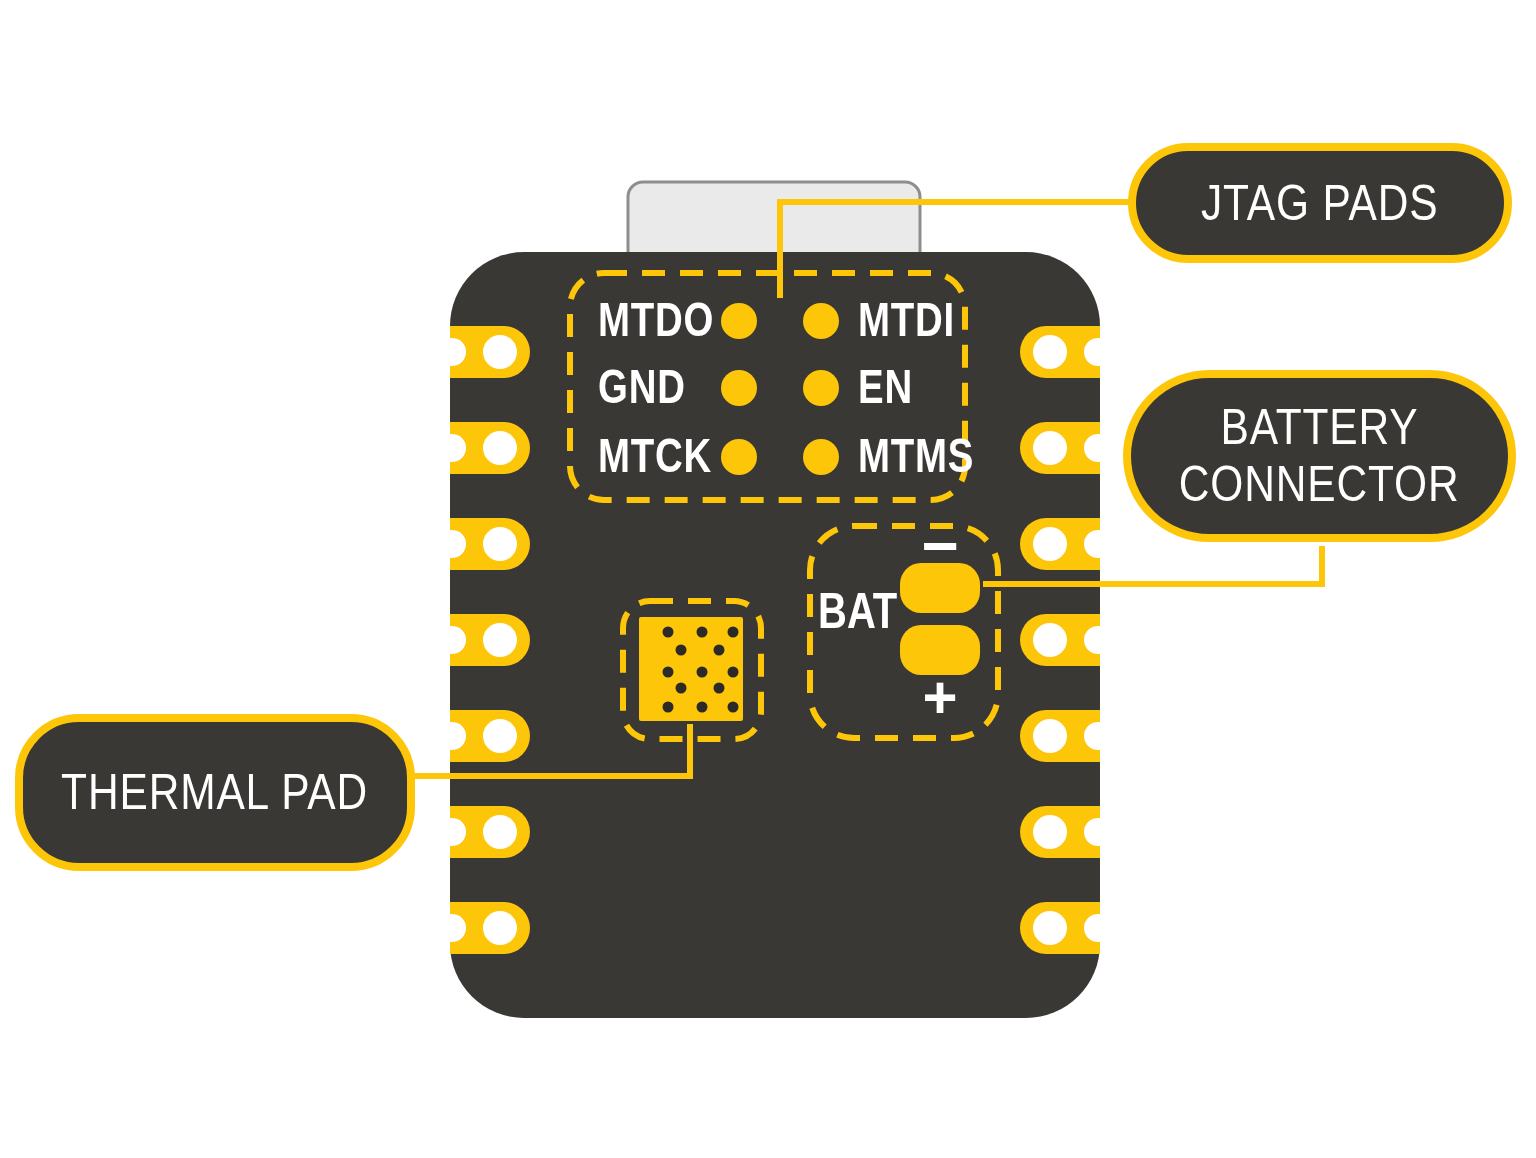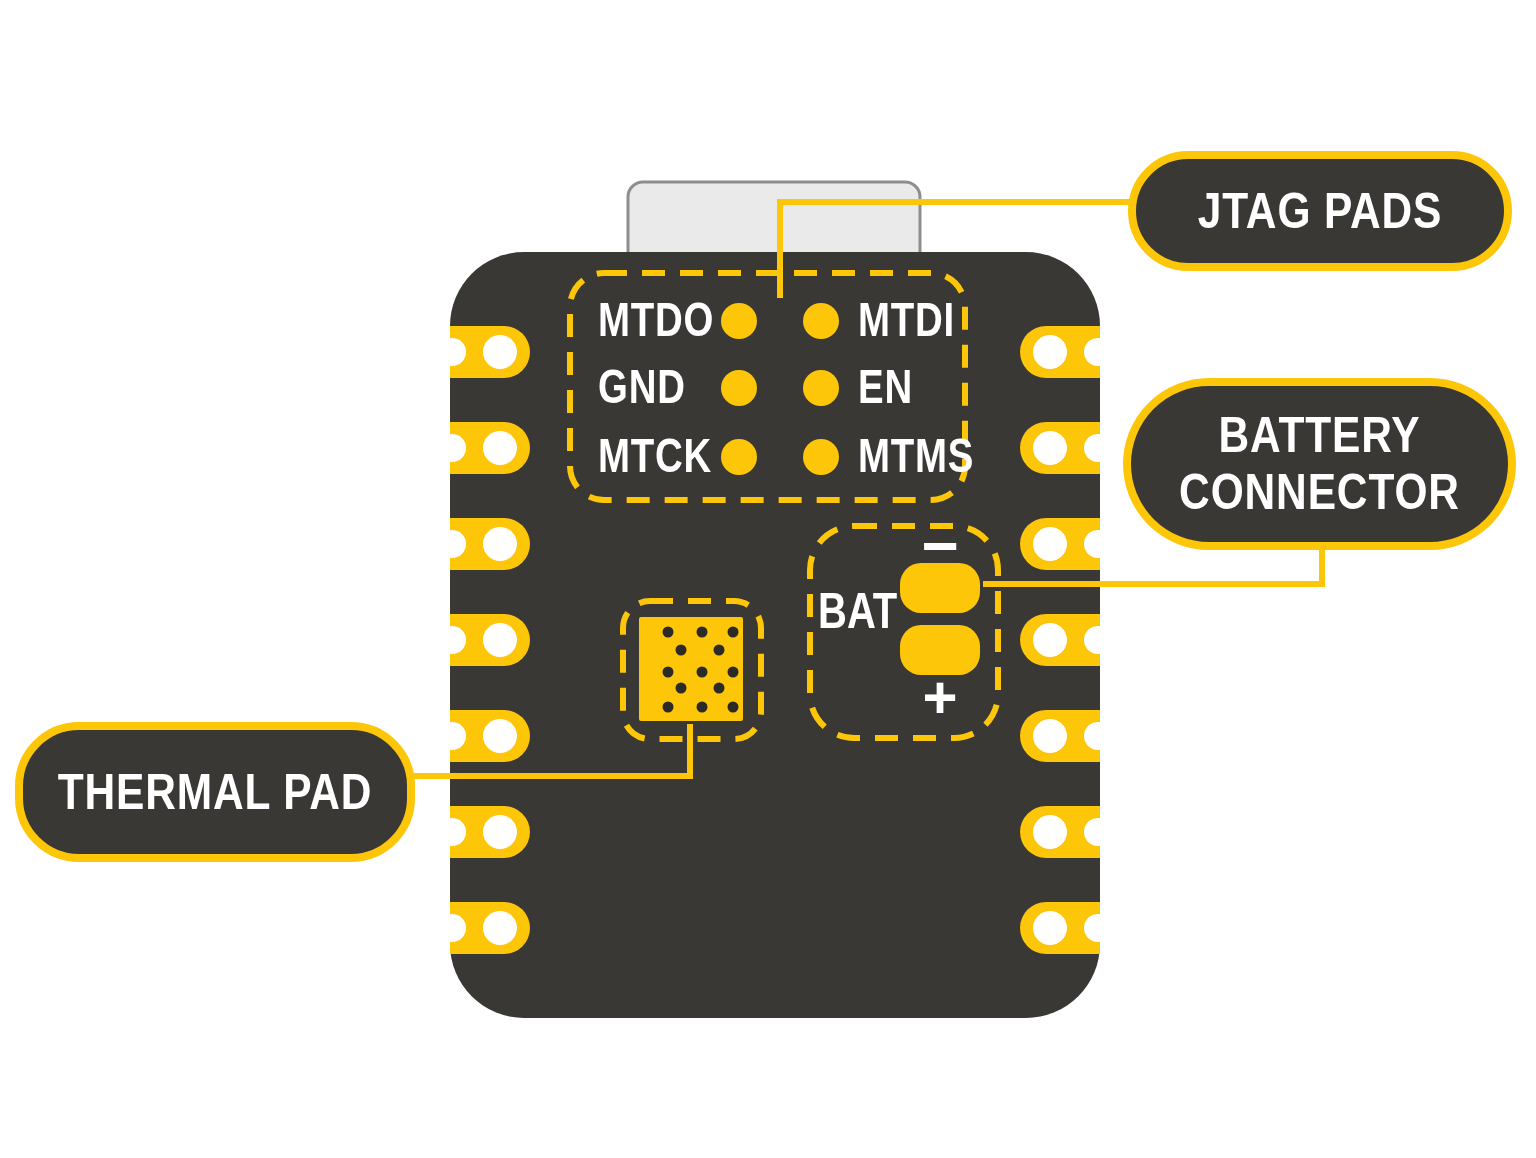--- a/index.html
+++ b/index.html
@@ -43,37 +43,37 @@
     font-size:60px;
     transform:translate(-50%,-54%);
     white-space:nowrap;
   }
   .callout{
     position:absolute;
     box-sizing:border-box;
     background:var(--dark);
     border:8px solid var(--yellow);
     display:flex;
+    align-items:center;
     justify-content:center;
     flex-direction:column;
     color:var(--white);
-    font-weight:bold;
-    margin-top:8px;
+    font-weight:normal;
   }
   .callout .txt{
     transform:scaleX(0.85);
     white-space:nowrap;
     font-size:50px;
     letter-spacing:1px;
     line-height:57px;
     text-align:center;
   }
   #callout-jtag{left:1128px;top:143px;width:384px;height:120px;border-radius:64px;}
   #callout-battery{left:1123px;top:370px;width:393px;height:172px;border-radius:88px;}
-  #callout-thermal{left:15px;top:714px;width:400px;height:140px;border-radius:64px;}
+  #callout-thermal{left:15px;top:714px;width:400px;height:157px;border-radius:64px;}
 </style>
 </head>
 <body>
 
 <div id="stage">
 
   <svg id="layer" width="1536" height="1158" viewBox="0 0 1536 1158">
 
     <rect x="628" y="182" width="292" height="110" rx="15" fill="#EAEAEA" stroke="#8E8E8E" stroke-width="3"></rect>
 

